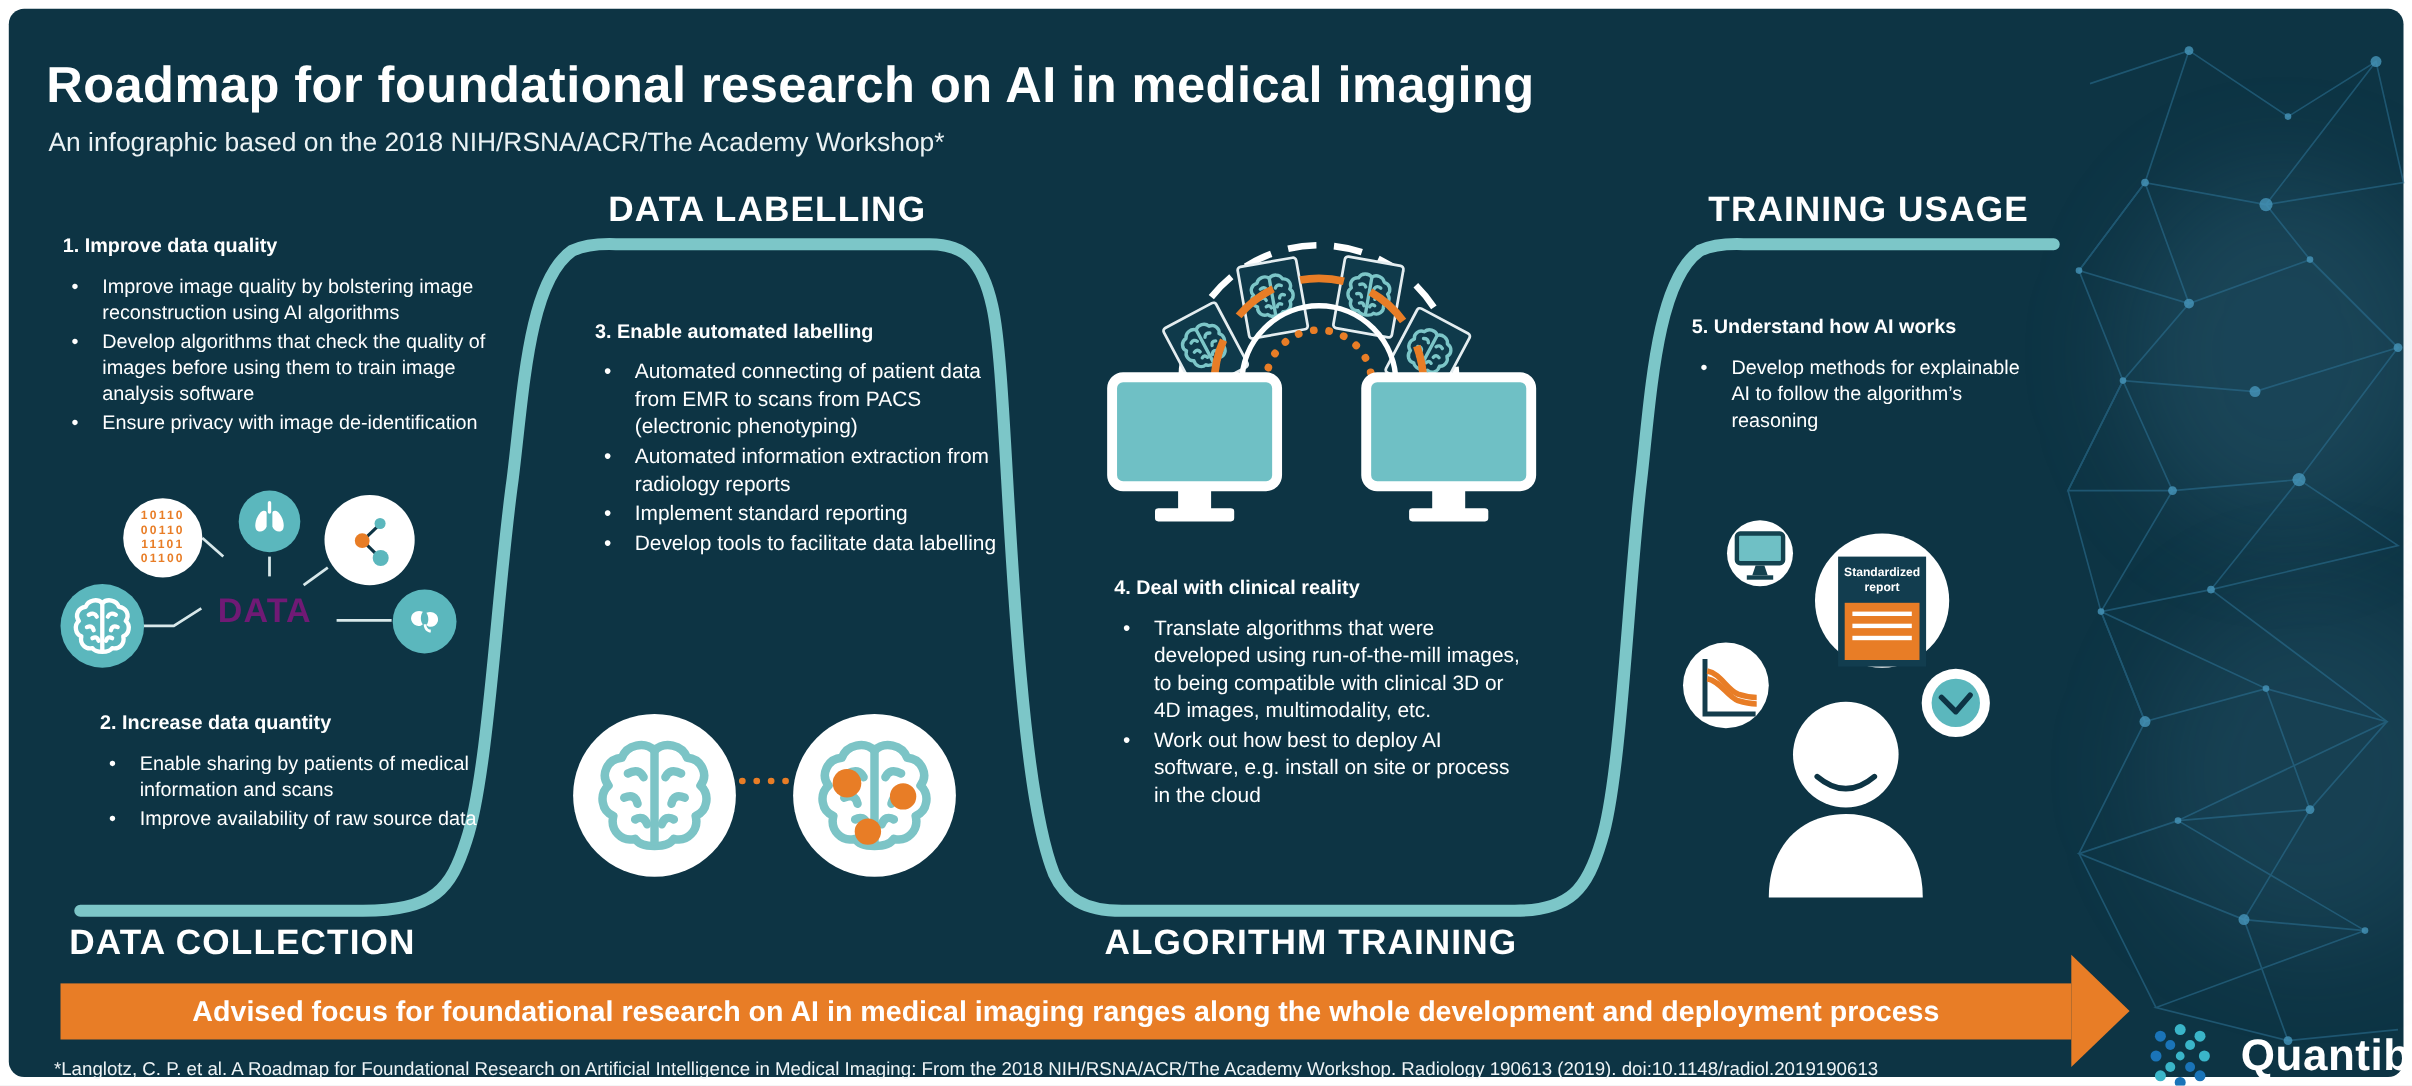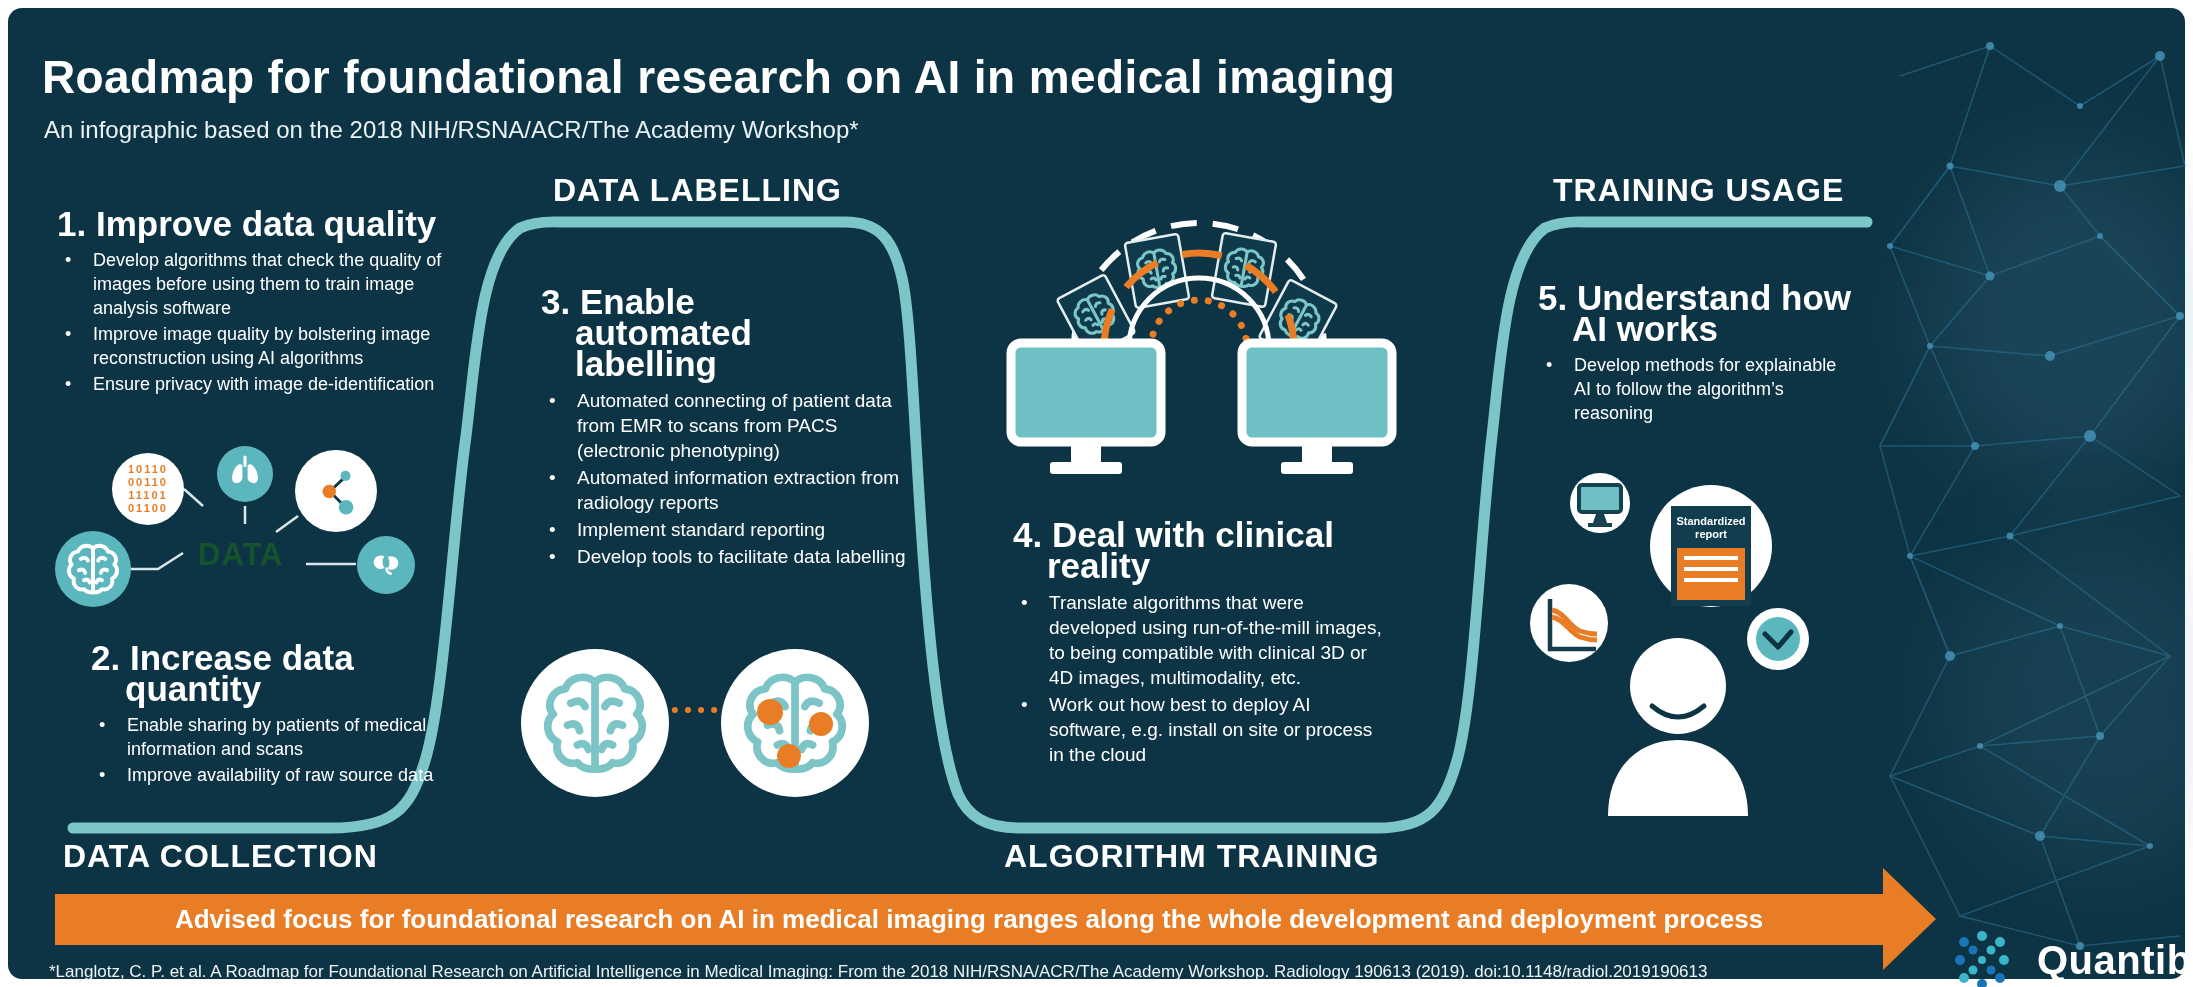--- a/index.html
+++ b/index.html
@@ -16,37 +16,37 @@
   .title{position:absolute;left:42px;top:34px;font-size:46px;font-weight:bold;color:#ffffff;letter-spacing:.4px;}
   .subtitle{position:absolute;left:44px;top:100px;font-size:24px;font-weight:400;color:#eaf2f4;}
 
   .stage{position:absolute;color:#ffffff;font-weight:bold;font-size:32px;letter-spacing:1px;white-space:nowrap;}
   .stage-dl{left:553px;top:156px;}
   .stage-su{left:1553px;top:156px;}
   .stage-dc{left:63px;top:822px;}
   .stage-at{left:1004px;top:822px;}
 
   .section{position:absolute;color:#ffffff;}
-  .sec-h{font-weight:bold;font-size:35px;line-height:31px;margin:0 0 9px 0;padding-left:34px;text-indent:-34px;}
+  .sec-h{font-weight:bold;font-size:18px;line-height:31px;margin:0 0 9px 0;padding-left:34px;text-indent:-34px;}
   .sec-ul{list-style:none;margin:0;padding:0;font-size:18px;line-height:24px;}
   .sec-ul li{position:relative;padding-left:36px;margin-bottom:2px;}
   .sec-ul li::before{content:"\2022";position:absolute;left:8px;top:0;}
   .s1{left:57px;top:192px;width:404px;}
   .s2{left:57px;top:626px;width:350px;margin-left:34px;}
   .s3{left:541px;top:270px;width:372px;}
   .s3 .sec-h{width:300px;}
   .s3 .sec-ul{font-size:19px;line-height:25px;}
   .s4{left:1013px;top:503px;width:372px;}
   .s4 .sec-ul{font-size:19px;line-height:25px;}
   .s5{left:1538px;top:266px;width:300px;}
   .s5 .sec-h{width:290px;}
 
   .binary{position:absolute;left:112px;top:447px;width:72px;text-align:center;color:#e87d26;
           font-weight:bold;font-size:11px;line-height:13px;letter-spacing:2px;}
-  .data-label{position:absolute;left:198px;top:521px;font-size:31px;font-weight:bold;color:#14532d;letter-spacing:1px;}
+  .data-label{position:absolute;left:198px;top:521px;font-size:31px;font-weight:bold;color:#701a75;letter-spacing:1px;}
 
   .report-doc{position:absolute;left:1671px;top:490px;width:80px;height:100px;background:#123d4f;}
   .report-title{color:#ffffff;font-weight:bold;font-size:11px;line-height:13px;text-align:center;padding-top:9px;}
   .report-block{margin:7px 6px 0 6px;background:#e87d26;height:44px;padding-top:8px;}
   .report-line{height:4px;background:#ffffff;margin:0 7px 7px 7px;}
 
   .banner-body{position:absolute;left:55px;top:878px;width:1828px;height:51px;background:#e87d26;
                display:flex;align-items:center;justify-content:center;}
   .banner-text{font-size:26px;font-weight:bold;color:#ffffff;}
   .banner-head{position:absolute;left:1883px;top:852px;width:0;height:0;
@@ -242,22 +242,22 @@
     <div class="subtitle">An infographic based on the 2018 NIH/RSNA/ACR/The Academy Workshop*</div>
 
     <div class="stage stage-dl">DATA LABELLING</div>
     <div class="stage stage-su">TRAINING USAGE</div>
     <div class="stage stage-dc">DATA COLLECTION</div>
     <div class="stage stage-at">ALGORITHM TRAINING</div>
 
     <div class="section s1">
       <h3 class="sec-h">1. Improve data quality</h3>
       <ul class="sec-ul">
+        <li>Improve image quality by bolstering image reconstruction using AI algorithms</li>
         <li>Develop algorithms that check the quality of images before using them to train image analysis software</li>
-        <li>Improve image quality by bolstering image reconstruction using AI algorithms</li>
         <li>Ensure privacy with image de-identification</li>
       </ul>
     </div>
     <div class="section s2">
       <h3 class="sec-h">2. Increase data quantity</h3>
       <ul class="sec-ul">
         <li>Enable sharing by patients of medical information and scans</li>
         <li>Improve availability of raw source data</li>
       </ul>
     </div>

